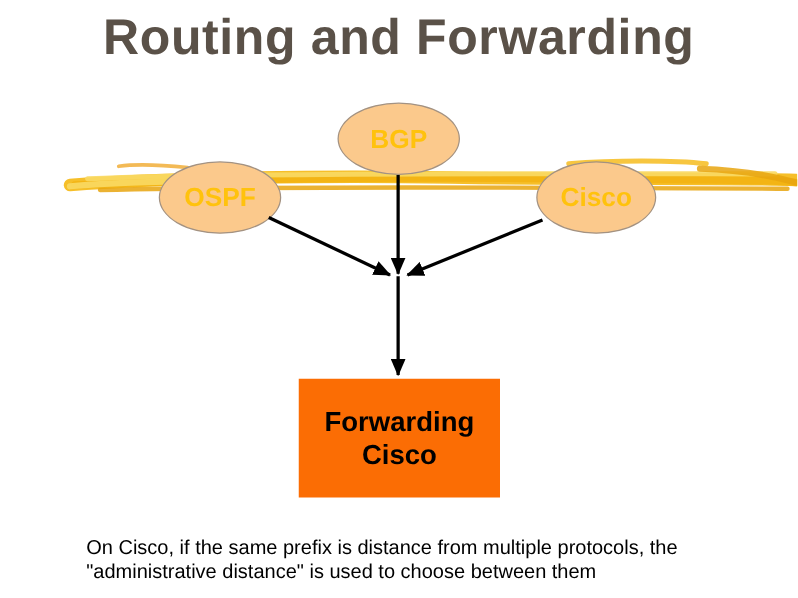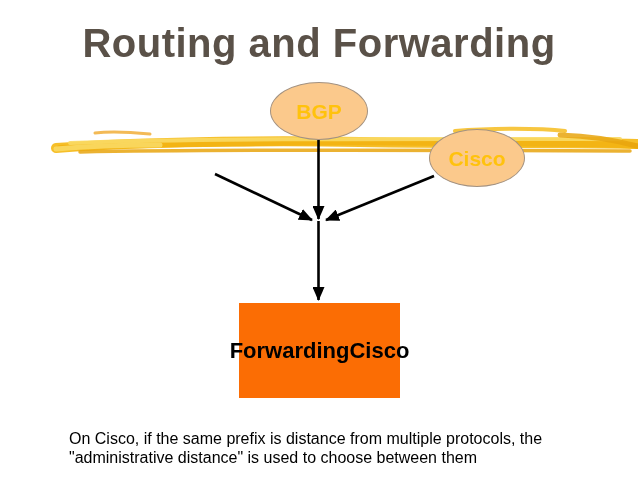--- a/index.html
+++ b/index.html
@@ -11,21 +11,21 @@
     position: relative;
     width: 638px;
     height: 478px;
     background: #ffffff;
     overflow: hidden;
     font-family: "Liberation Sans", sans-serif;
   }
   .title {
     position: absolute;
     left: 0;
-    top: 21px;
+    top: 8px;
     width: 100%;
     text-align: center;
     font-size: 40px;
     font-weight: 900;
     letter-spacing: 0.5px;
     color: #5A5148;
   }
   svg.layer {
     position: absolute;
     left: 0;
@@ -57,21 +57,21 @@
   .ellipse-static { left: 429px; top: 129px; width: 96px; height: 58px; }
   .fwd-box {
     position: absolute;
     z-index: 2;
     left: 239px;
     top: 303px;
     width: 161px;
     height: 95px;
     background: #FB6D04;
     display: flex;
-    flex-direction: row;
+    flex-direction: column;
     align-items: center;
     justify-content: center;
     text-align: center;
     color: #000000;
     font-weight: bold;
     font-size: 22px;
     line-height: 1.15;
   }
   .note {
     position: absolute;
@@ -100,20 +100,23 @@
       <path d="M95 133 C 110 131, 130 132, 150 134" fill="none" stroke="#F0A92C" stroke-width="3" stroke-linecap="round" opacity="0.8"></path>
       <path d="M455 131 C 490 128, 540 128, 565 131" fill="none" stroke="#F6BC1E" stroke-width="4" stroke-linecap="round" opacity="0.85"></path>
       <path d="M560 135 C 590 136, 615 140, 637 146" fill="none" stroke="#E8A40E" stroke-width="5" stroke-linecap="round" opacity="0.85"></path>
       <path d="M56 149 C 90 146, 120 145, 160 145" fill="none" stroke="#FAD963" stroke-width="5" stroke-linecap="round" opacity="0.9"></path>
     </g>
   </svg>
 
   <div class="ellipse ellipse-bgp">
     <span class="label">BGP</span>
   </div>
+  <div class="ellipse ellipse-ospf">
+    <span class="label">OSPF</span>
+  </div>
   <div class="ellipse ellipse-static">
     <span class="label">Cisco</span>
   </div>
 
   <svg class="layer arrow-layer" viewBox="0 0 638 478">
     <defs>
       <marker id="ah" markerUnits="userSpaceOnUse" markerWidth="14" markerHeight="12" refX="13" refY="6" orient="auto">
         <path d="M0 0 L14 6 L0 12 z" fill="#000000"></path>
       </marker>
     </defs>

